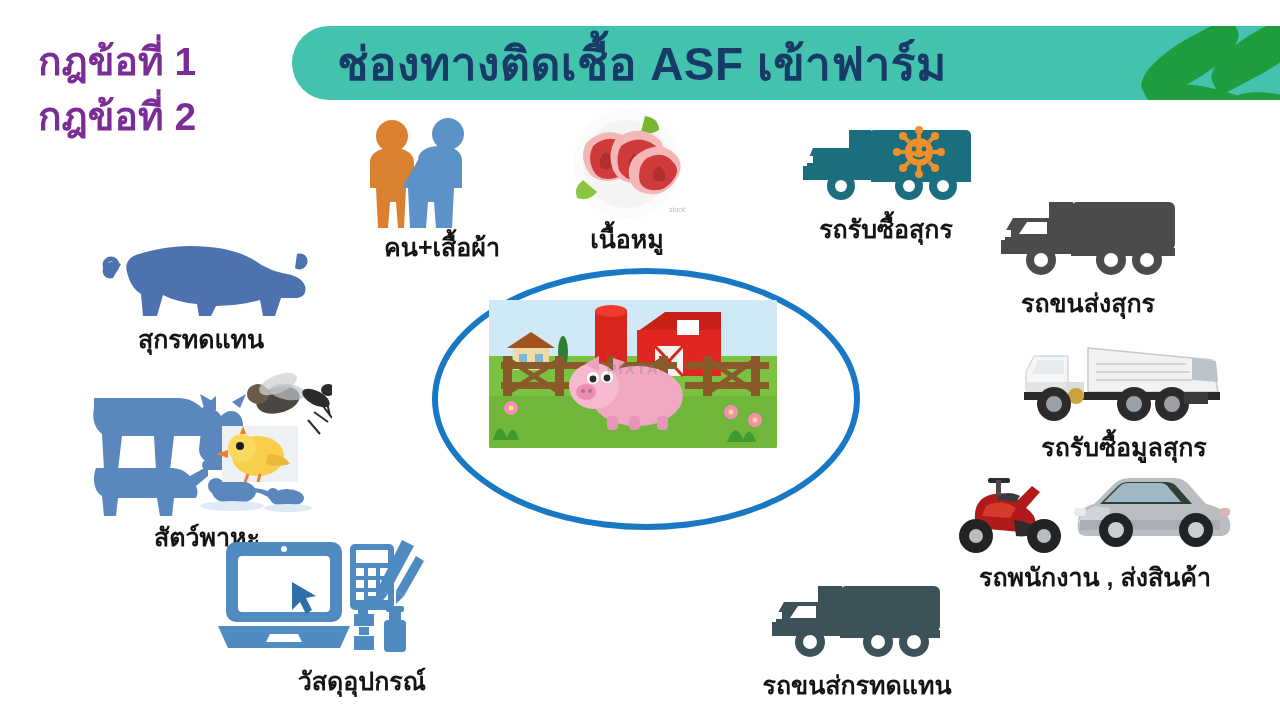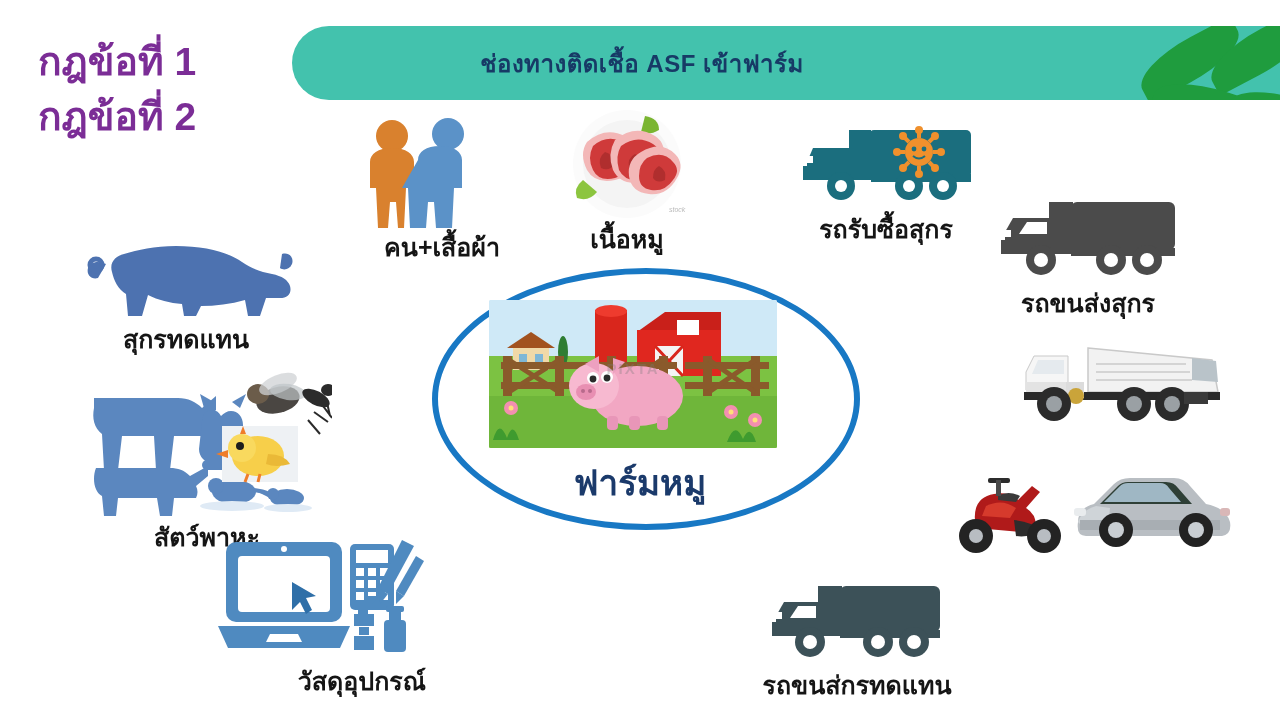--- a/index.html
+++ b/index.html
@@ -12,21 +12,21 @@
   .stage{position:absolute;inset:0;}
 
   
   .banner{
     position:absolute;left:292px;top:26px;width:988px;height:74px;
     background:#43c2ad;border-radius:38px 0 0 38px;overflow:hidden;
   }
   .banner-title{
     position:absolute;left:0;top:0;width:700px;height:74px;
     display:flex;align-items:center;justify-content:center;
-    color:#173a66;font-size:24px;font-weight:700;letter-spacing:.5px;
+    color:#173a66;font-size:46px;font-weight:700;letter-spacing:.5px;
     white-space:nowrap;
   }
   .leaf{position:absolute;background:#1f9c3e;border-radius:60% 4% 60% 4%;}
   .leaf.l1{width:112px;height:40px;right:34px;top:14px;transform:rotate(-28deg);}
   .leaf.l2{width:112px;height:40px;right:-36px;top:6px;transform:rotate(-28deg);}
   .leaf.l3{width:118px;height:42px;right:10px;top:62px;transform:rotate(18deg);}
   .leaf.l4{width:118px;height:42px;right:-66px;top:70px;transform:rotate(18deg);}
 
   .rules{position:absolute;left:38px;top:34px;width:230px;}
   .rule{
@@ -155,23 +155,22 @@
         <circle cx="242" cy="112" r="2.5" fill="#ffe07a"></circle>
       <circle cx="266" cy="120" r="7" fill="#f38fb0"></circle>
         <circle cx="266" cy="120" r="2.5" fill="#ffe07a"></circle>
 
       <path d="M4 140 q6 -22 14 -2 q6 -18 12 2 z" fill="#3f9b2f"></path>
       <path d="M238 142 q8 -22 16 -3 q7 -16 13 3 z" fill="#3f9b2f"></path>
     </svg>
     <div class="watermark">PIXTA</div>
   </div>
 
-  <div class="farm-label">ฟาร์มหมู</div>
-
-  <div class="item" style="left:61px;top:228px;width:250px;">
+
+  <div class="item" style="left:76px;top:228px;width:250px;">
     <div class="art">
       <svg width="220" height="92" viewBox="0 0 220 92">
         <path class="sil" d="M36 44c-3-10 4-16 12-18 14-4 30-8 52-8 28 0 52 6 66 16 10 7 20 10 30 12 10 2 16 6 18 12 2 7-2 12-10 12h-14l-6 18h-12l-3-16c-14 4-30 6-44 6l-5 10h-12l-2-12c-12-1-24-4-34-9l-6 21H52l-2-22c-8-5-12-13-14-22z"></path>
         <path class="sil" d="M206 26c8-2 12 4 10 10-2 5-8 7-12 4"></path>
         <path class="sil" d="M30 36c-8-4-16-2-18 4-2 7 4 12 10 10"></path>
         <circle cx="20" cy="37" r="6" fill="none" stroke="#4d72b0" stroke-width="5"></circle>
       </svg>
     </div>
     <div class="cap">สุกรทดแทน</div>
   </div>
@@ -405,20 +404,21 @@
           <circle cx="38" cy="68" r="17" fill="#2b2b2b"></circle>
             <circle cx="38" cy="68" r="8" fill="#9aa0a4"></circle>
           <circle cx="118" cy="68" r="17" fill="#2b2b2b"></circle>
             <circle cx="118" cy="68" r="8" fill="#9aa0a4"></circle>
           <circle cx="156" cy="68" r="17" fill="#2b2b2b"></circle>
             <circle cx="156" cy="68" r="8" fill="#9aa0a4"></circle>
         </g>
         <rect x="168" y="56" width="24" height="12" fill="#3a3a3a"></rect>
       </svg>
     </div>
+    <div class="cap">รถรับซื้อมูลสุกร</div>
   </div>
 
   <div class="item" style="left:930px;top:466px;width:330px;">
     <div class="art">
       <svg width="310" height="92" viewBox="0 0 310 92">
 
         <g>
           <path d="M36 62q-6-30 18-34 16-3 24 6l14-14 8 6-14 16q10 6 10 18l-14 6z" fill="#b01a1a"></path>
           <path d="M46 40q16-8 30 2l-6 10-28-2z" fill="#d63a2c"></path>
           <path d="M74 54q18 2 26 10-10 8-24 6z" fill="#2c2c2c"></path>
@@ -439,20 +439,21 @@
           <rect x="8" y="52" width="140" height="10" fill="#a8aeb3"></rect>
           <circle cx="44" cy="62" r="17" fill="#222"></circle>
             <circle cx="44" cy="62" r="8" fill="#c9ced3"></circle>
           <circle cx="124" cy="62" r="17" fill="#222"></circle>
             <circle cx="124" cy="62" r="8" fill="#c9ced3"></circle>
           <rect x="2" y="40" width="12" height="8" rx="3" fill="#e9ecee"></rect>
           <rect x="148" y="40" width="10" height="8" rx="3" fill="#d9b7b7"></rect>
         </g>
       </svg>
     </div>
+    <div class="cap">รถพนักงาน , ส่งสินค้า</div>
   </div>
 
 
   <div class="item" style="left:752px;top:582px;width:210px;">
     <div class="art">
       <svg width="186" height="84" viewBox="0 0 186 84">
         <g class="truck-slate">
           <rect x="76" y="4" width="100" height="46" rx="6"></rect>
           <path d="M30 20h24v30H12V34l8-14z"></path>
           <rect x="8" y="40" width="70" height="14"></rect>

